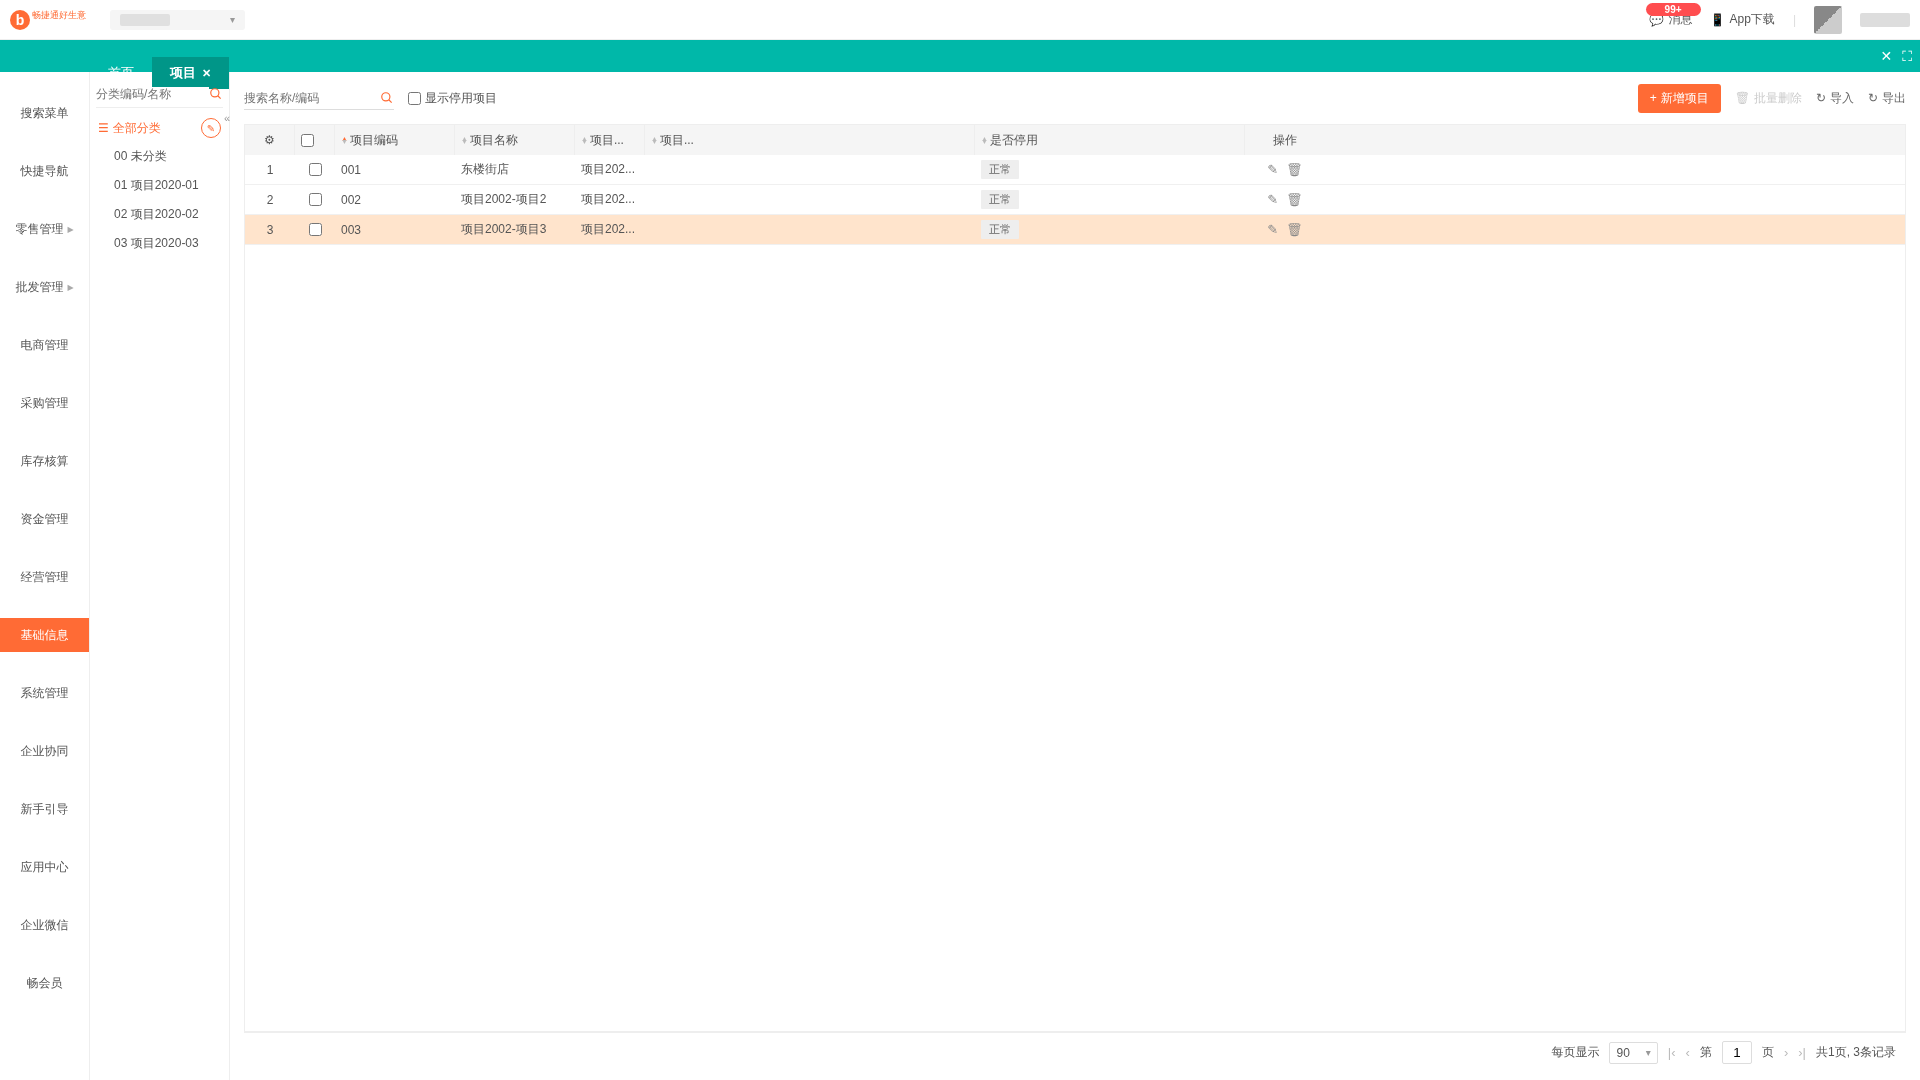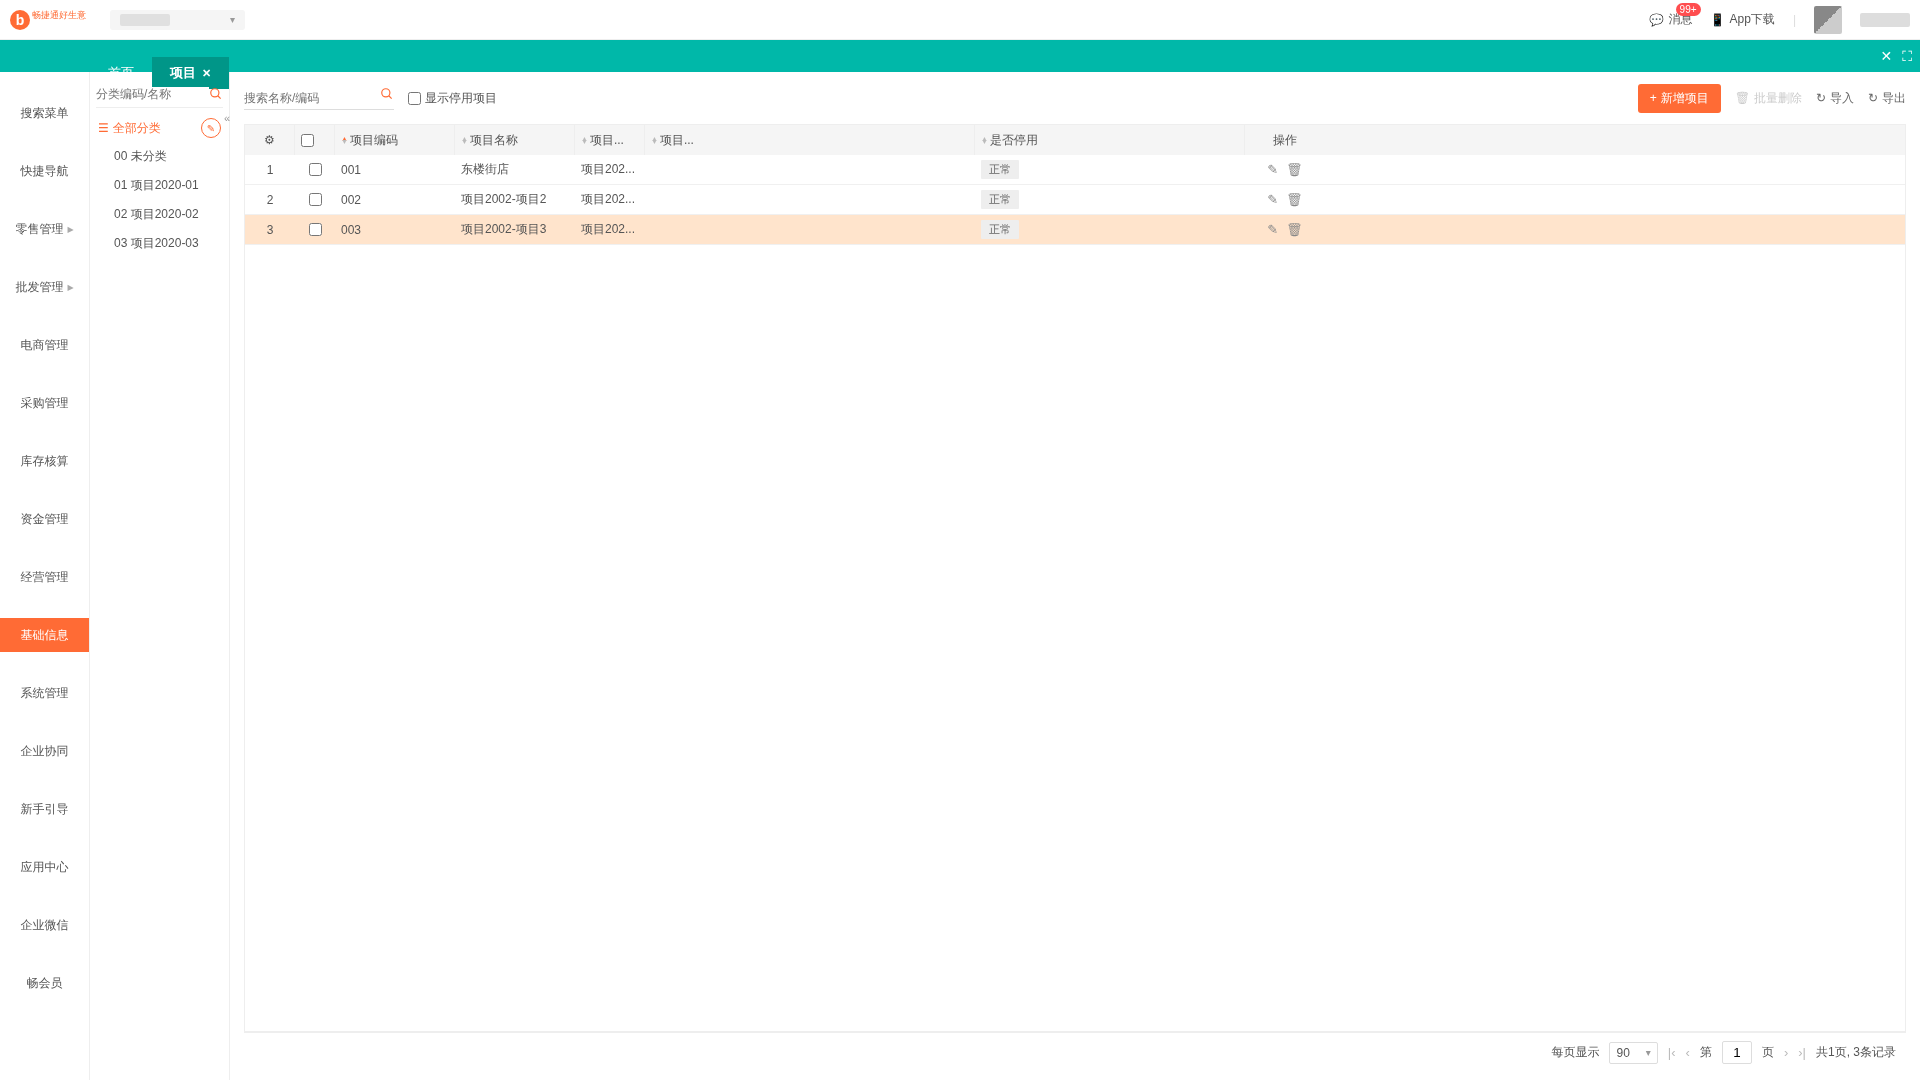--- a/index.html
+++ b/index.html
@@ -7,21 +7,21 @@
 
 
 .top-header { height: 40px; display: flex; align-items: center; padding: 0 10px; border-bottom: 1px solid #eee; }
 .logo-area { display: flex; align-items: center; width: 80px; }
 .logo-icon { width: 20px; height: 20px; border-radius: 50%; background: #ff6b35; display: flex; align-items: center; justify-content: center; color: #fff; font-weight: bold; font-size: 14px; }
 .logo-text-small { font-size: 9px; color: #ff6b35; margin-left: 2px; line-height: 1; margin-top: 44px; }
 .company-selector { margin-left: 20px; padding: 4px 10px; background: #f5f5f5; border-radius: 3px; display: flex; align-items: center; gap: 60px; color: #999; cursor: pointer; }
 .chevron-down { font-size: 10px; color: #999; }
 .top-right { margin-left: auto; display: flex; align-items: center; gap: 18px; }
 .top-action { display: flex; align-items: center; gap: 4px; color: #555; cursor: pointer; position: relative; }
-.badge { position: absolute; top: -8px; right: -8px; background: #ff4d4f; color: #fff; border-radius: 8px; padding: 1px 4px; font-size: 10px; }
+.badge { position: absolute; top: -8px; right: -8px; background: #ff4d4f; color: #fff; border-radius: 8px; padding: 1px 19px; font-size: 10px; font-weight: bold; }
 .avatar { width: 28px; height: 28px; background: linear-gradient(135deg,#888 50%,#ccc 50%); border-radius: 2px; }
 .user-name-blur { width: 50px; height: 14px; background: #ddd; border-radius: 2px; }
 
 
 .tab-bar { height: 32px; background: #00b8a9; display: flex; align-items: center; padding-left: 90px; position: relative; }
 .tab { height: 32px; display: flex; align-items: center; padding: 0 18px; color: #fff; font-size: 13px; cursor: pointer; gap: 6px; margin-top: 34px; }
 .tab.active { background: #009688; font-weight: bold; }
 .tab-close { font-size: 11px; }
 .tab-bar-right { position: absolute; right: 8px; display: flex; gap: 10px; color: #fff; }
 .tab-bar-icon { cursor: pointer; font-size: 14px; }
@@ -39,21 +39,21 @@
 .cat-search input { border: none; outline: none; width: 100%; font-size: 12px; color: #4c1d95; }
 .cat-search-icon { color: #ff6b35; font-size: 14px; cursor: pointer; }
 .cat-all { display: flex; align-items: center; color: #ff6b35; font-size: 12px; padding: 4px 2px; gap: 4px; }
 .cat-edit-btn { margin-left: auto; width: 20px; height: 20px; border: 1px solid #ff6b35; border-radius: 50%; display: flex; align-items: center; justify-content: center; color: #ff6b35; cursor: pointer; font-size: 10px; }
 .cat-item { padding: 6px 2px 6px 18px; color: #555; cursor: pointer; font-size: 12px; }
 .collapse-arrow { position: absolute; right: -1px; top: 40px; color: #999; cursor: pointer; font-size: 11px; }
 
 
 .content { flex: 1; display: flex; flex-direction: column; padding: 8px 14px; }
 .toolbar { display: flex; align-items: center; height: 36px; gap: 14px; }
-.search-box { display: flex; align-items: flex-start; border-bottom: 1px solid #ddd; width: 150px; }
+.search-box { display: flex; align-items: center; border-bottom: 1px solid #ddd; width: 150px; }
 .search-box input { border: none; outline: none; width: 100%; font-size: 12px; color: #999; padding: 4px 0; }
 .search-box-icon { color: #ff6b35; cursor: pointer; }
 .chk-label { display: flex; align-items: center; gap: 4px; color: #555; cursor: pointer; }
 .spacer { flex: 1; }
 .btn-primary { background: #ff6b35; color: #fff; border: none; padding: 6px 12px; border-radius: 3px; cursor: pointer; font-size: 12px; display: flex; align-items: center; gap: 4px; }
 .btn-link { color: #666; cursor: pointer; display: flex; align-items: center; gap: 4px; }
 .btn-link.disabled { color: #ccc; cursor: not-allowed; }
 
 
 .table { border: 1px solid #eee; margin-top: 8px; flex: 1; overflow: auto; }

